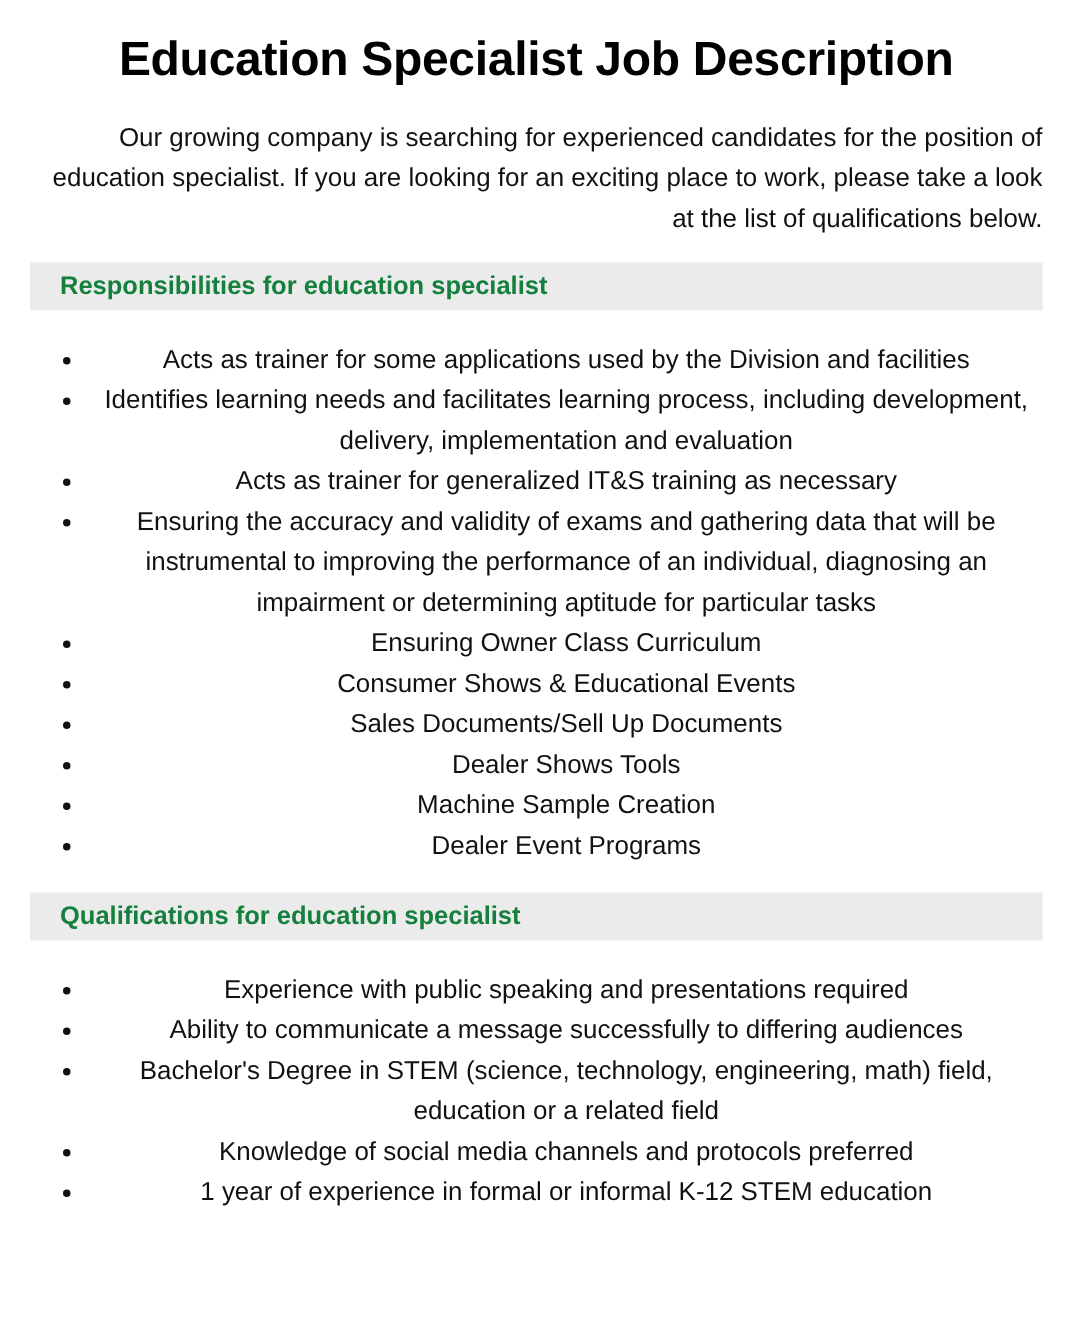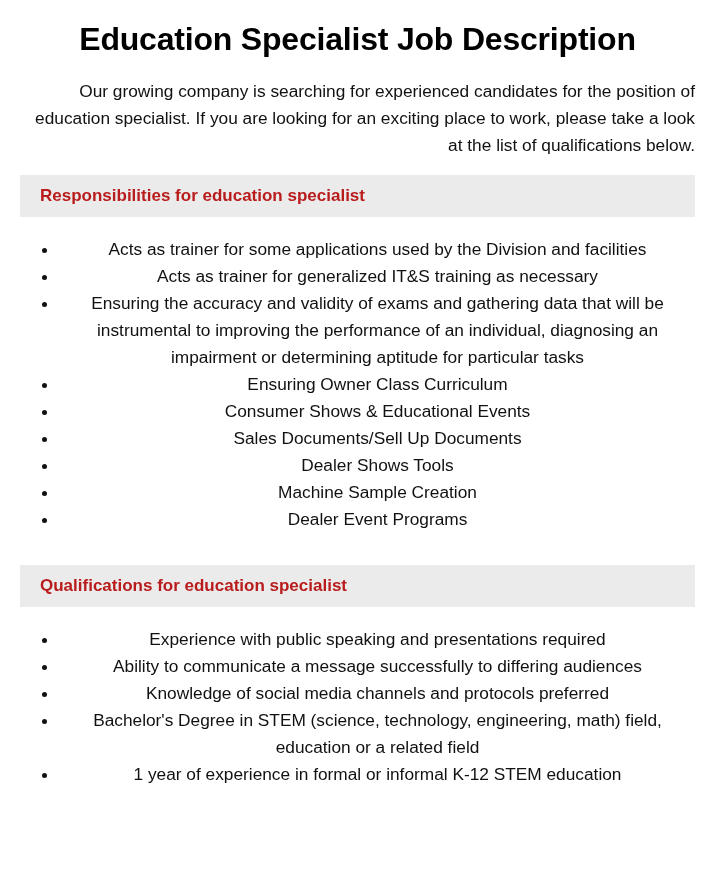--- a/index.html
+++ b/index.html
@@ -31,29 +31,29 @@
     p.intro {
       margin: 19px 0 0 0;
       font-size: 17.3px;
       line-height: 27px;
       color: #111;
       text-align: right;
     }
     .section-header {
       margin-top: 16px;
       background: #ebebeb;
-      height: 42px;
+      height: 32px;
       width: 675px;
       box-sizing: border-box;
       padding-left: 20px;
       display: flex;
       align-items: center;
       font-size: 17px;
       font-weight: bold;
-      color: #b91c1c;
+      color: #15803d;
     }
     ul.items {
       list-style: none;
       margin: 19px 0 0 0;
       padding: 0;
     }
     ul.items li {
       position: relative;
       padding-left: 40px;
       font-size: 17.3px;
@@ -64,47 +64,48 @@
     ul.items li::before {
       content: "";
       position: absolute;
       left: 22px;
       top: 12px;
       width: 5px;
       height: 5px;
       border-radius: 50%;
       background: #111;
     }
-    .sec2 { margin-top: 32px; }
+    .sec2 { margin-top: 18px; }
   </style>
 </head>
 <body>
 
 <div class="page">
   <h1 class="title">Education Specialist Job Description</h1>
   <p class="intro">Our growing company is searching for experienced candidates for the position of education specialist. If you are looking for an exciting place to work, please take a look at the list of qualifications below.</p>
 
   <section>
     <div class="section-header">Responsibilities for education specialist</div>
     <ul class="items">
       <li>Acts as trainer for some applications used by the Division and facilities</li>
+      <li>Identifies learning needs and facilitates learning process, including development, delivery, implementation and evaluation</li>
       <li>Acts as trainer for generalized IT&amp;S training as necessary</li>
       <li>Ensuring the accuracy and validity of exams and gathering data that will be instrumental to improving the performance of an individual, diagnosing an impairment or determining aptitude for particular tasks</li>
       <li>Ensuring Owner Class Curriculum</li>
       <li>Consumer Shows &amp; Educational Events</li>
       <li>Sales Documents/Sell Up Documents</li>
       <li>Dealer Shows Tools</li>
       <li>Machine Sample Creation</li>
       <li>Dealer Event Programs</li>
     </ul>
   </section>
 
   <section class="sec2">
     <div class="section-header">Qualifications for education specialist</div>
     <ul class="items">
       <li>Experience with public speaking and presentations required</li>
       <li>Ability to communicate a message successfully to differing audiences</li>
+      <li>Bachelor's Degree in STEM (science, technology, engineering, math) field, education or a related field</li>
       <li>Knowledge of social media channels and protocols preferred</li>
-      <li>Bachelor's Degree in STEM (science, technology, engineering, math) field, education or a related field</li>
       <li>1 year of experience in formal or informal K-12 STEM education</li>
     </ul>
   </section>
 </div>
 
 </body></html>

